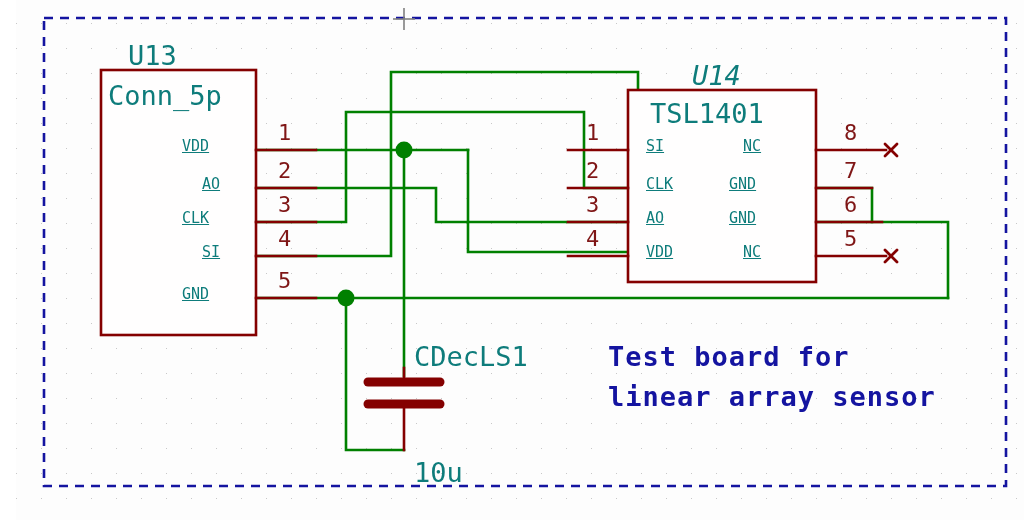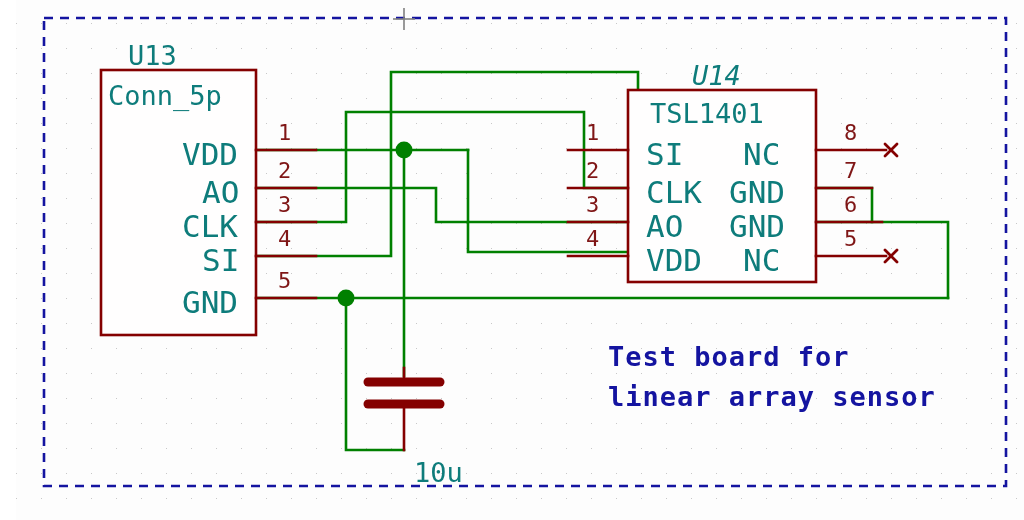--- a/index.html
+++ b/index.html
@@ -17,21 +17,21 @@
     background-size:25px 25px;
     background-position:13px 11px;
   }
   svg.layer{position:absolute;left:0;top:0;width:1024px;height:520px;overflow:visible;}
   .lbl{position:absolute;white-space:pre;line-height:1;}
   .teal{color:#0e7c7b;}
   .dkred{color:#7f1616;}
   .blue{color:#1414a0;font-weight:bold;}
   .refdes{font-size:27px;}
   .valname{font-size:27px;}
-  .pinname{font-size:31px;}
+  .pinname{font-size:15px;text-decoration:underline;}
   .pinnum{font-size:22px;}
   .note{font-size:27px;letter-spacing:1px;}
 </style>
 </head>
 <body>
 
 <div id="sheet">
 
   <svg class="layer">
 
@@ -137,18 +137,19 @@
   <div class="lbl pinnum dkred" style="left:570px;top:122px;">1</div>
   <div class="lbl pinnum dkred" style="left:570px;top:160px;">2</div>
   <div class="lbl pinnum dkred" style="left:570px;top:194px;">3</div>
   <div class="lbl pinnum dkred" style="left:570px;top:228px;">4</div>
 
   <div class="lbl pinnum dkred" style="left:828px;top:122px;">8</div>
   <div class="lbl pinnum dkred" style="left:828px;top:160px;">7</div>
   <div class="lbl pinnum dkred" style="left:828px;top:194px;">6</div>
   <div class="lbl pinnum dkred" style="left:828px;top:228px;">5</div>
 
+  <div class="lbl valname teal" style="left:398px;top:343px;">CDecLS1</div>
   <div class="lbl valname teal" style="left:398px;top:419px;margin-top:40px;">10u</div>
 
   <div class="lbl note blue" style="left:592px;top:343px;">Test board for</div>
   <div class="lbl note blue" style="left:592px;top:383px;">linear array sensor</div>
 
 </div>
 
 </body></html>

